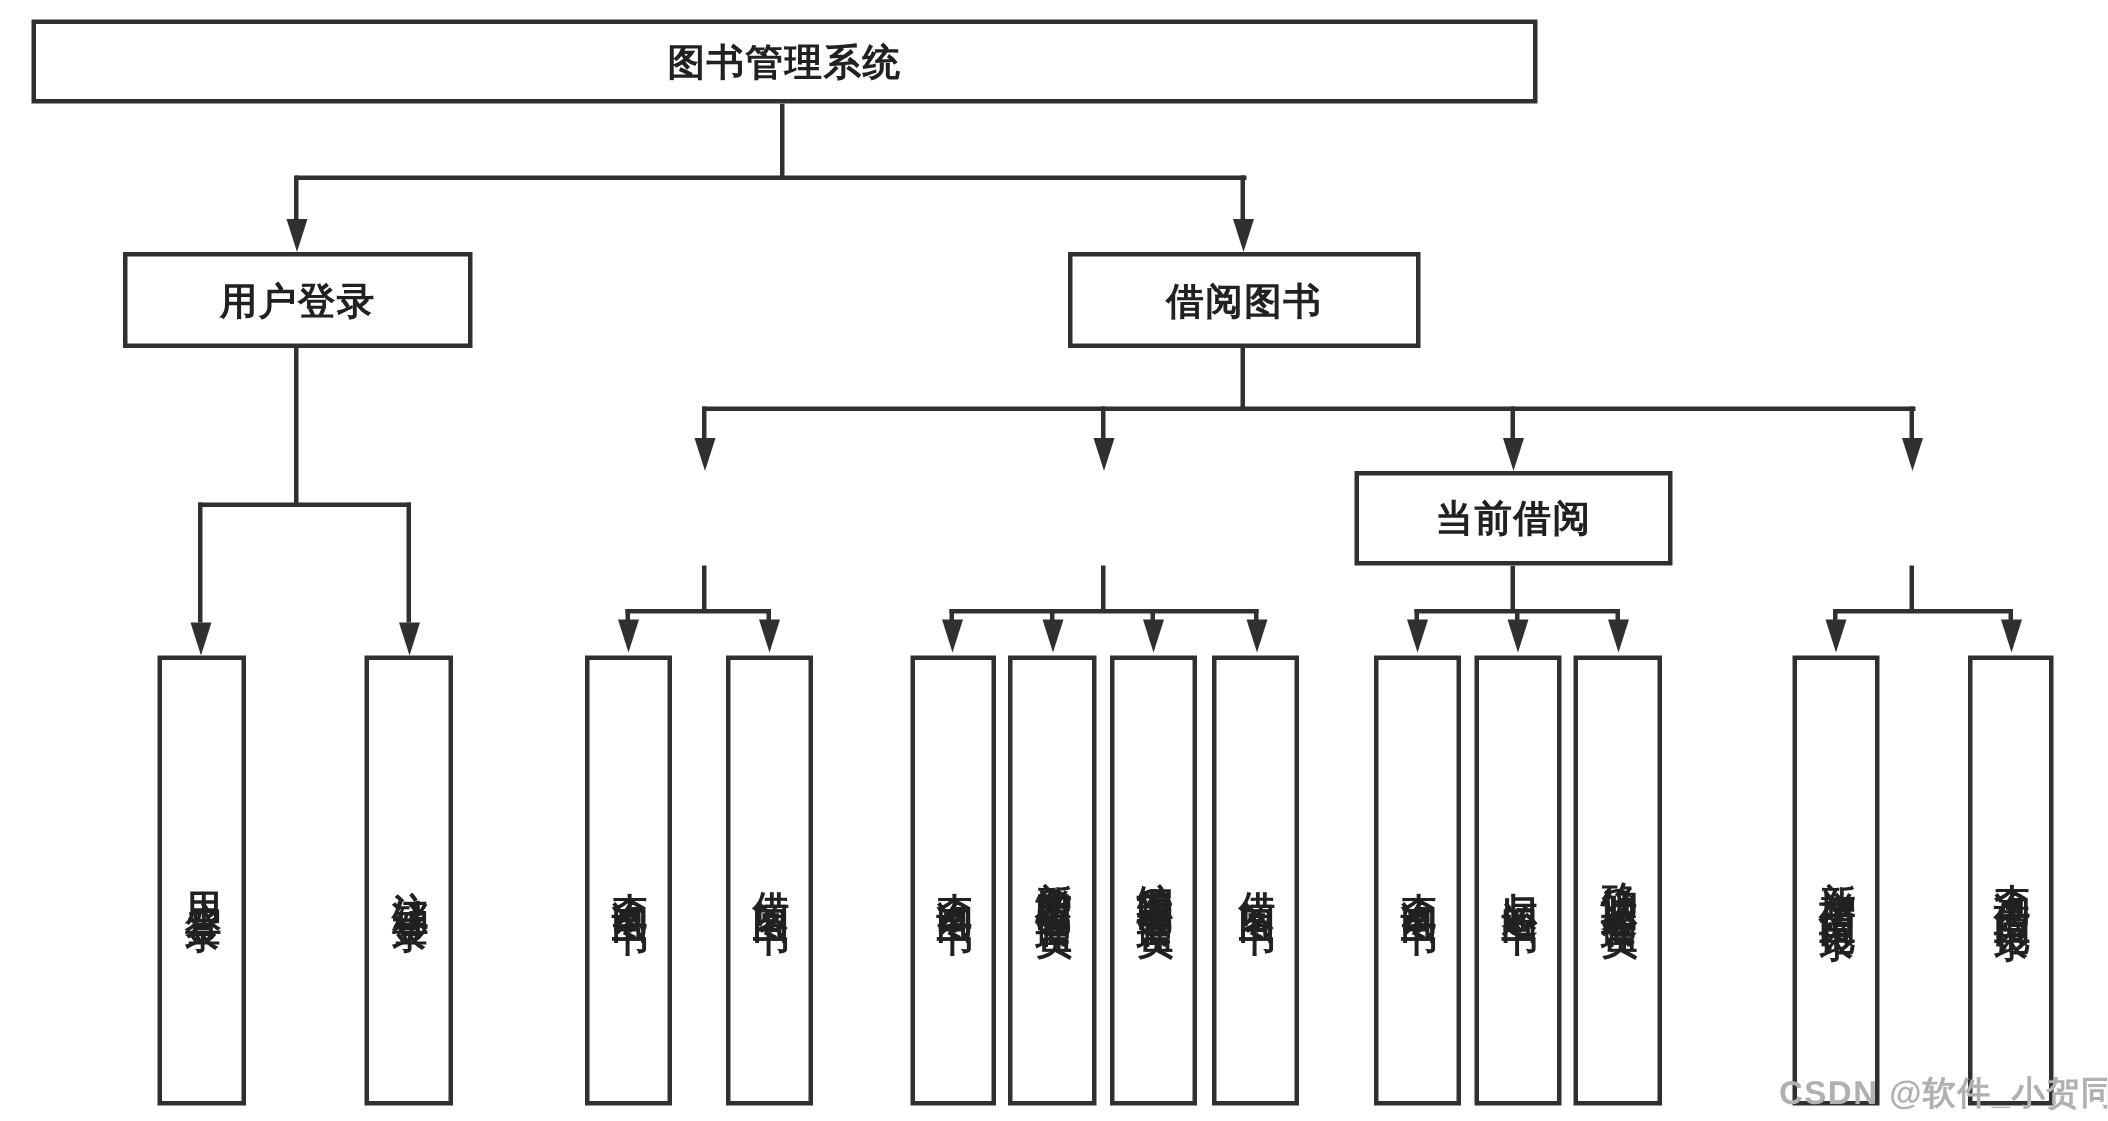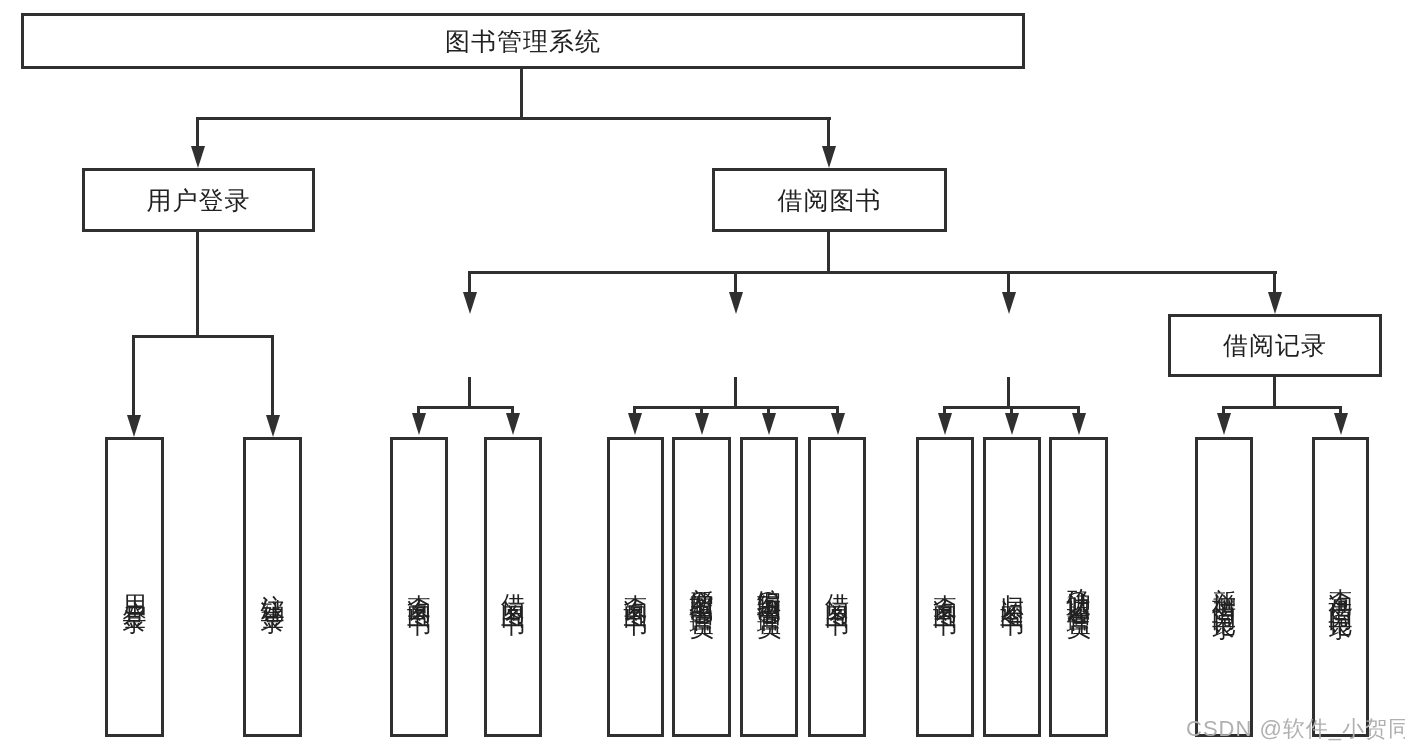--- a/index.html
+++ b/index.html
@@ -24,35 +24,35 @@
     border-top:22px solid var(--line,#303030);
   }
   #watermark{
     position:absolute;left:1186px;top:714px;font-size:22px;letter-spacing:1px;
     color:var(--wm,#b0b0b0);z-index:3;white-space:nowrap;
   }
 </style>
 </head>
 <body>
 
-<div id="canvas" style="--line: #303030; --wm: #b0b0b0; color: rgb(33, 33, 33);">
+<div id="canvas" style="--line: #303030; --wm: #b0b0b0; color: rgb(33, 33, 33); font-weight: bold;">
 
   <div class="box" style="left:21px;top:13px;width:1004px;height:56px;">
     <span class="hlabel">图书管理系统</span>
   </div>
 
   <div class="box" style="left:82px;top:168px;width:233px;height:64px;">
     <span class="hlabel">用户登录</span>
   </div>
   <div class="box" style="left:712px;top:168px;width:235px;height:64px;">
     <span class="hlabel">借阅图书</span>
   </div>
 
-  <div class="box" style="left:1168px;top:314px;width:214px;height:63px;">
-    <span class="hlabel">借阅记录</span>
+  <div class="box" style="left:903px;top:314px;width:212px;height:63px;">
+    <span class="hlabel">当前借阅</span>
   </div>
 
   <div class="box" style="left:105px;top:437px;width:59px;height:300px;">
     <span class="vlabel">用户登录</span>
   </div>
   <div class="box" style="left:243px;top:437px;width:59px;height:300px;">
     <span class="vlabel">注销登录</span>
   </div>
 
   <div class="box" style="left:390px;top:437px;width:58px;height:300px;">

